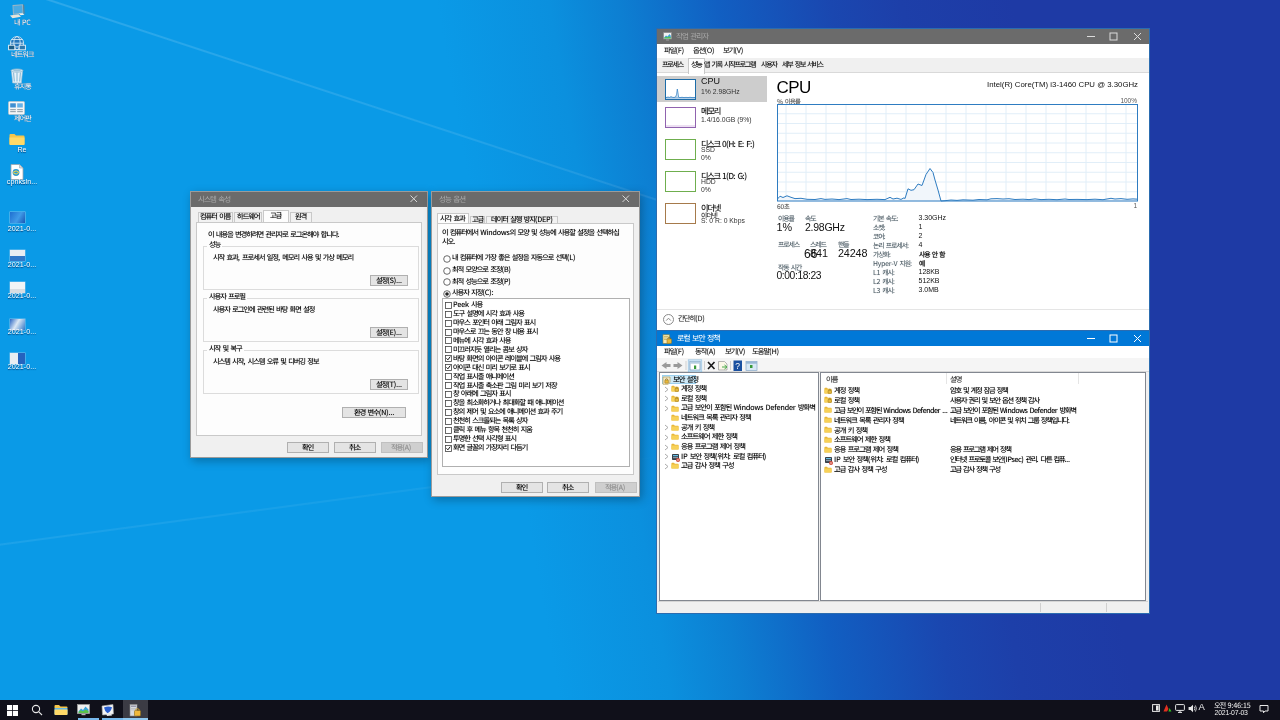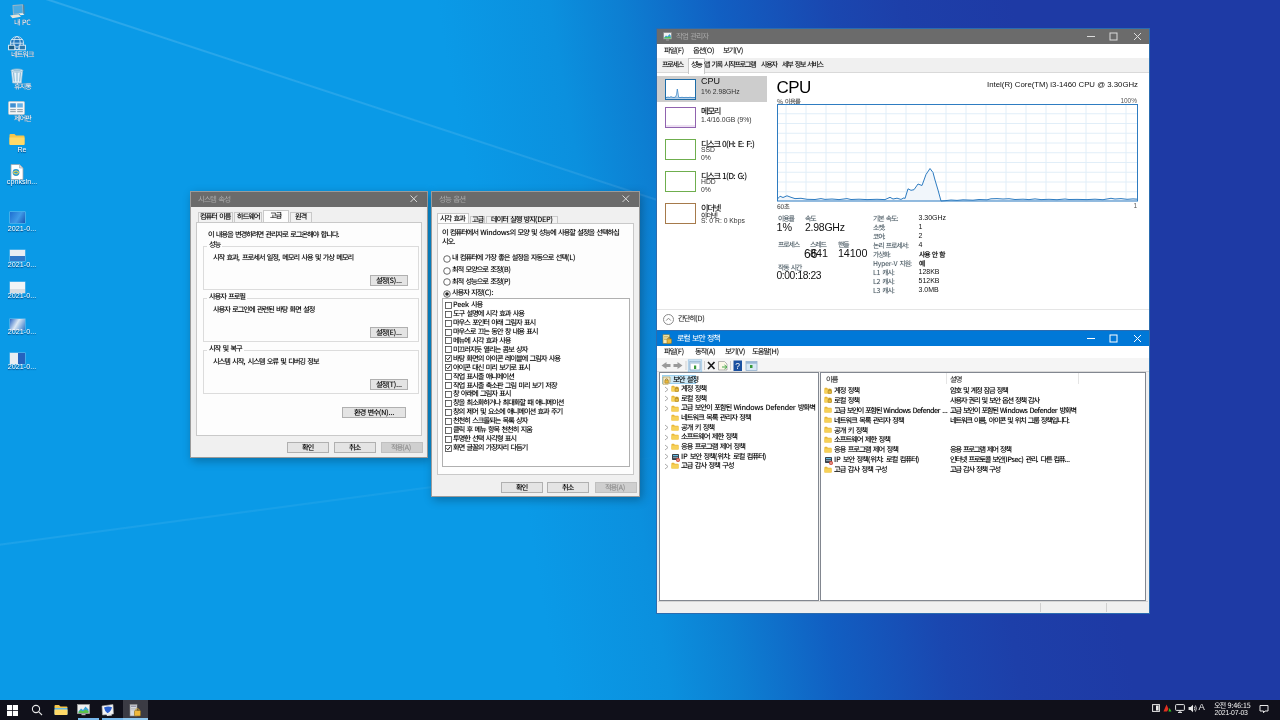--- a/index.html
+++ b/index.html
@@ -350,21 +350,21 @@
     </g>
   </svg>
 <svg class="k" style="left:838px;top:247.44px">
     <g transform="scale(0.0068,-0.0068)" fill="#4e5e66" stroke="#4e5e66" stroke-width="12">
       <use href="#g68" x="0"></use>
       <use href="#g69" x="782"></use>
     </g>
   </svg>
 <span class="t" style="top:247.892px;font-size:12px;color:#111;left:804px">66</span>
 <span class="t" style="top:247.892px;font-size:10.8px;color:#111;left:810px">841</span>
-<span class="t" style="top:247.892px;font-size:10.8px;color:#111;left:838px;letter-spacing:-0.15px">14100</span>
+<span class="t" style="top:247.892px;font-size:10.8px;color:#111;left:838px;letter-spacing:-0.15px">24248</span>
 <svg class="k" style="left:777.5px;top:270.44px">
     <g transform="scale(0.0068,-0.0068)" fill="#4e5e66" stroke="#4e5e66" stroke-width="12">
       <use href="#g14" x="0"></use>
       <use href="#g70" x="782"></use>
       <use href="#g38" x="1878"></use>
       <use href="#g71" x="2660"></use>
     </g>
   </svg>
 <span class="t" style="top:271.322px;font-size:10.3px;color:#111;left:776.5px;letter-spacing:-0.4px">0:00:18:23</span>
 <svg class="k" style="left:872.5px;top:221.44px">

